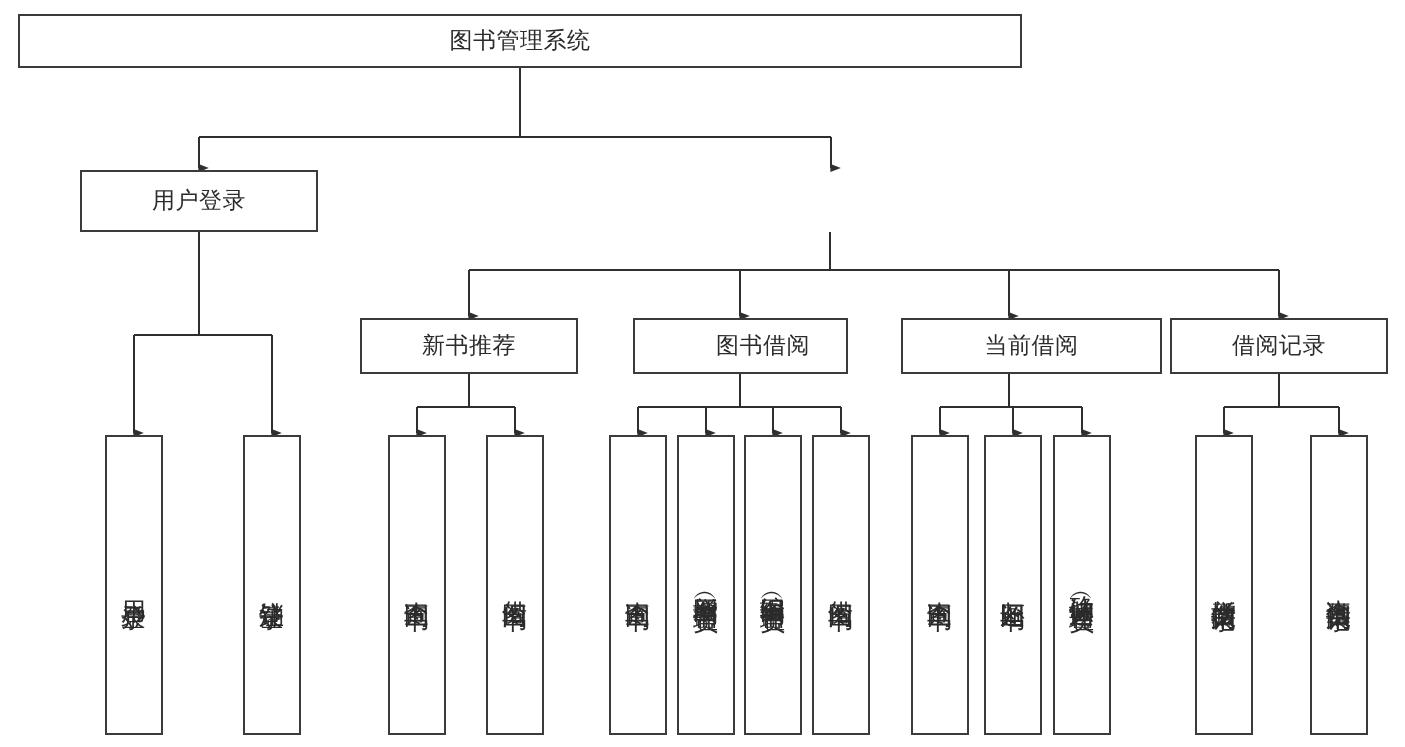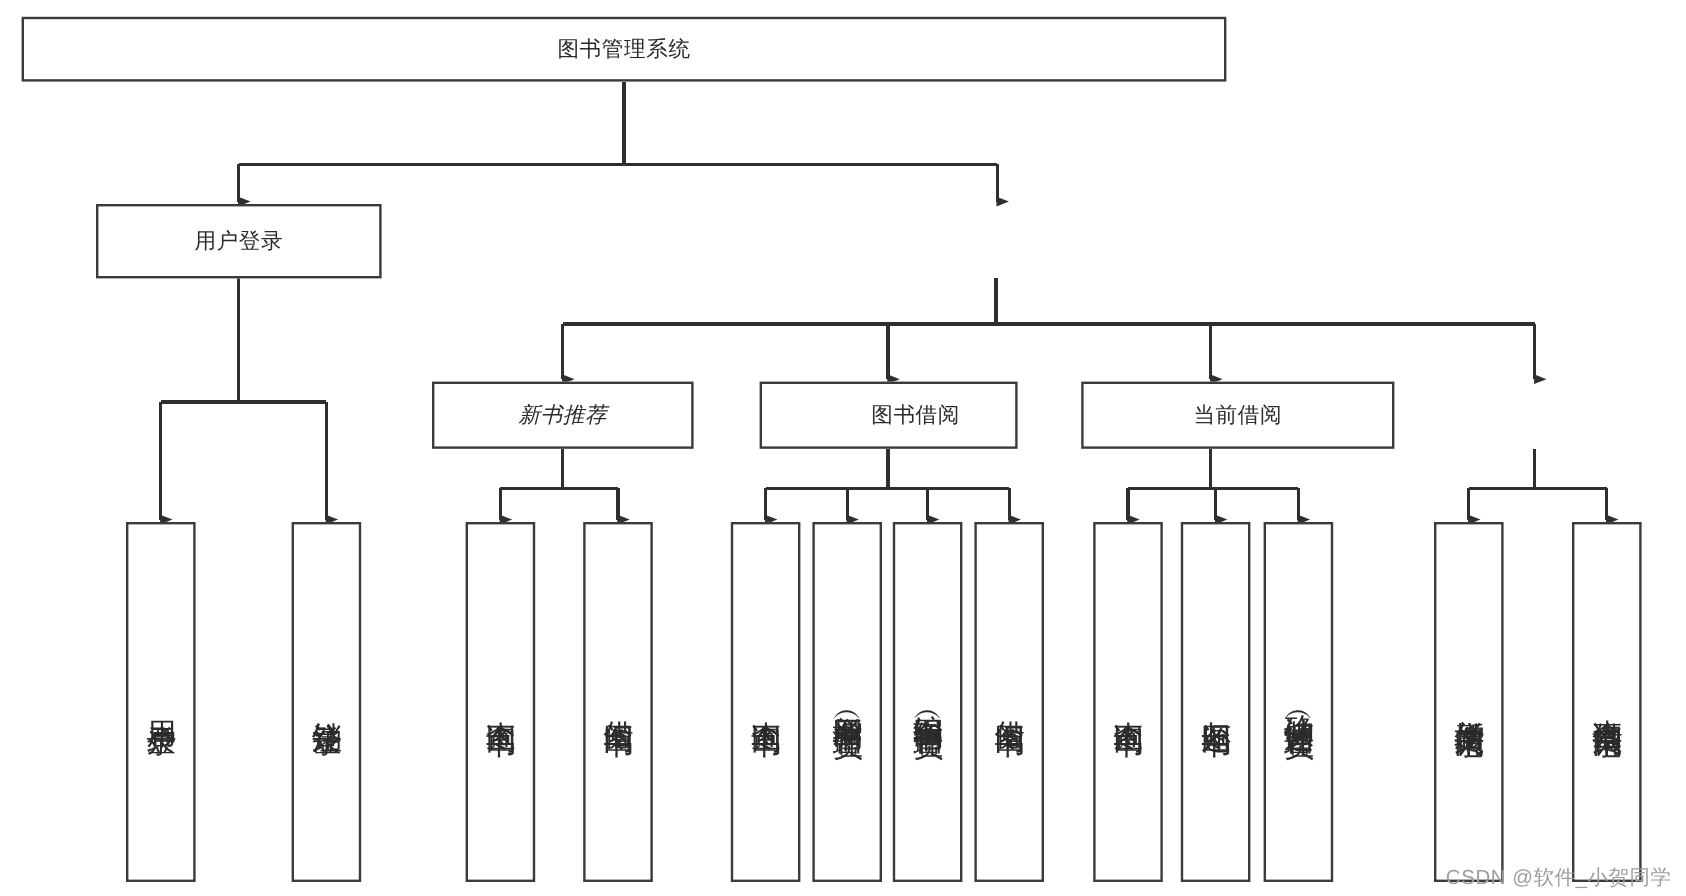--- a/index.html
+++ b/index.html
@@ -30,21 +30,21 @@
     box-sizing: border-box;
     border: 2px solid #3b3b3b;
     background: #ffffff;
     display: flex;
     align-items: center;
     justify-content: center;
     color: #2b2b2b;
     line-height: 1.12;
   }
   .node.h {
-    font-size: 18px;
+    font-size: 23px;
     letter-spacing: 0.5px;
   }
   .node.v {
     writing-mode: vertical-rl;
     text-orientation: upright;
     font-size: 25px;
     letter-spacing: 2px;
     padding: 4px 0;
     white-space: nowrap;
   }
@@ -119,28 +119,31 @@
   </svg>
 
   <div class="node h" style="left: 18px; top: 14px; width: 1004px; height: 54px;">
     <span>图书管理系统</span>
   </div>
 
   <div class="node h" style="left: 80px; top: 170px; width: 238px; height: 62px;">
     <span>用户登录</span>
   </div>
 
-  <div class="node h" style="left: 360px; top: 318px; width: 218px; height: 56px; font-style: italic;">
+  <div class="node h" style="left: 360px; top: 318px; width: 218px; height: 56px;">
     <span>新书推荐</span>
   </div>
   <div class="node h" style="left: 633px; top: 318px; width: 215px; height: 56px; padding-left: 45px;">
     <span>图书借阅</span>
   </div>
   <div class="node h" style="left: 901px; top: 318px; width: 261px; height: 56px;">
     <span>当前借阅</span>
+  </div>
+  <div class="node h" style="left: 1170px; top: 318px; width: 218px; height: 56px;">
+    <span>借阅记录</span>
   </div>
 
   <div class="node v" style="left: 105px; top: 435px; width: 58px; height: 300px;">
     <span>用户登录</span>
   </div>
   <div class="node v" style="left: 243px; top: 435px; width: 58px; height: 300px;">
     <span>注销登录</span>
   </div>
   <div class="node v" style="left: 388px; top: 435px; width: 58px; height: 300px;">
     <span>查询图书</span>
@@ -169,15 +172,14 @@
   <div class="node v" style="left: 1053px; top: 435px; width: 58px; height: 300px;">
     <span>确认归还（管理员）</span>
   </div>
   <div class="node v" style="left: 1195px; top: 435px; width: 58px; height: 300px;">
     <span>新增借阅记录</span>
   </div>
   <div class="node v" style="left: 1310px; top: 435px; width: 58px; height: 300px;">
     <span>查询借阅记录</span>
   </div>
 
-  <div id="watermark">CSDN @软件_小贺同学</div>
 
 </div>
 
 </body></html>

